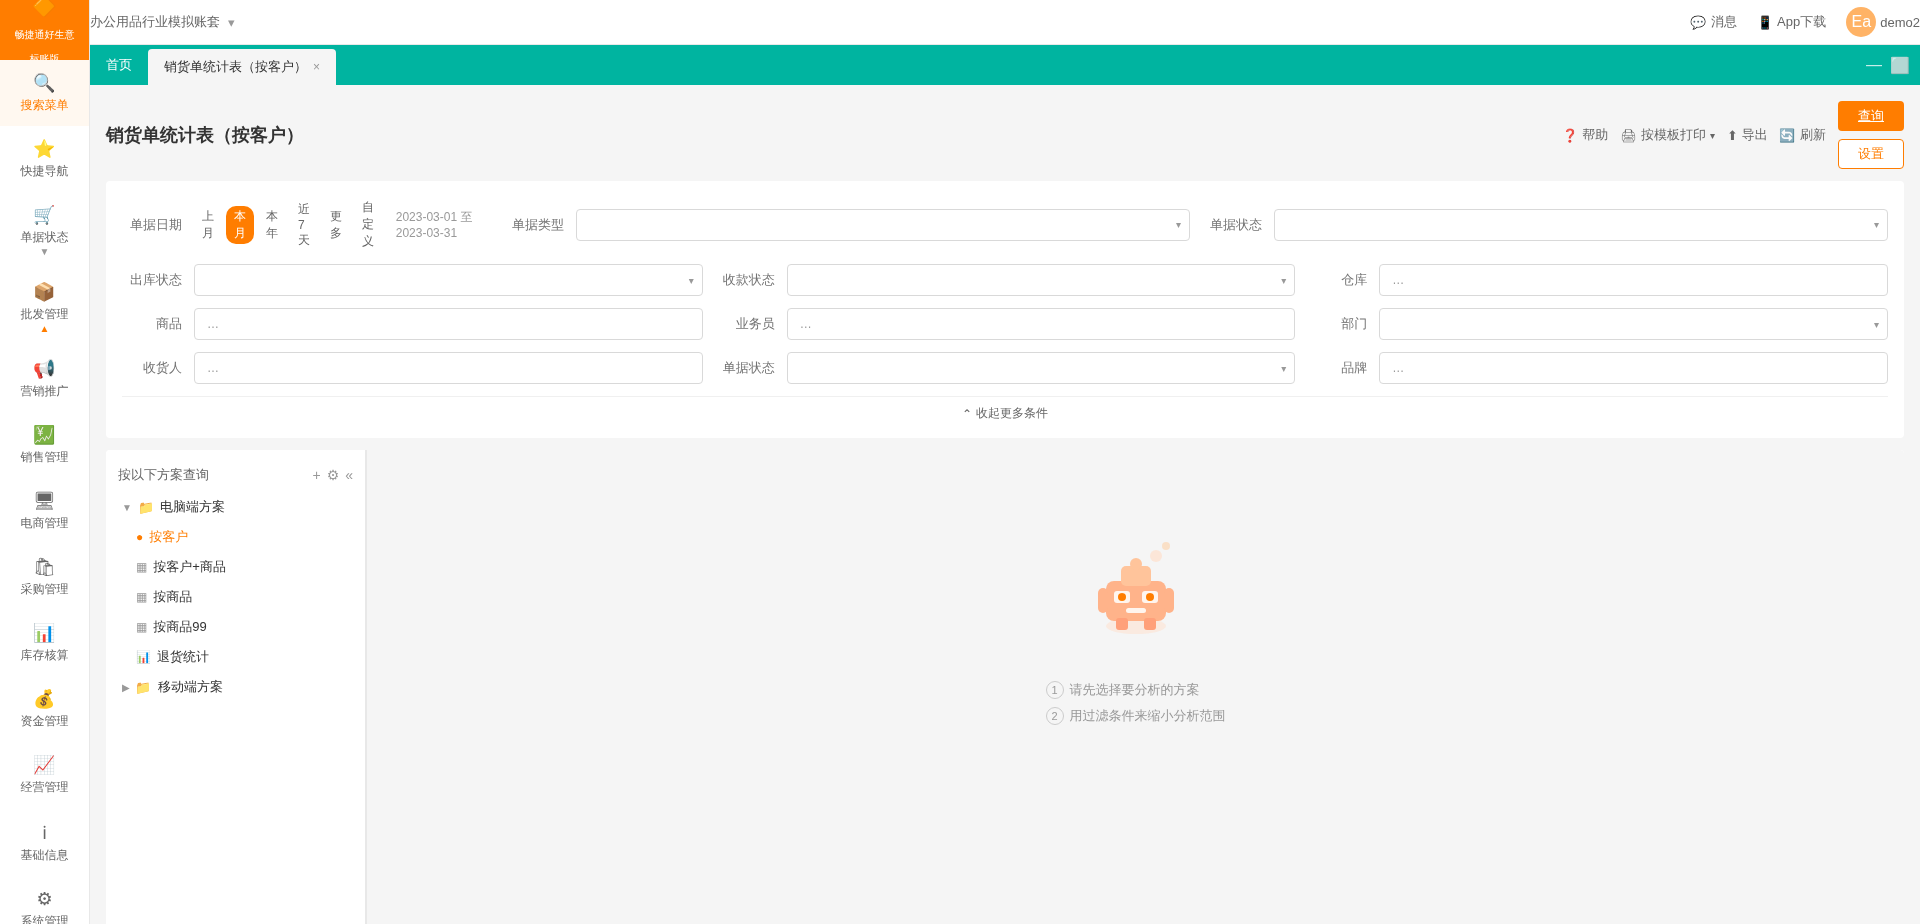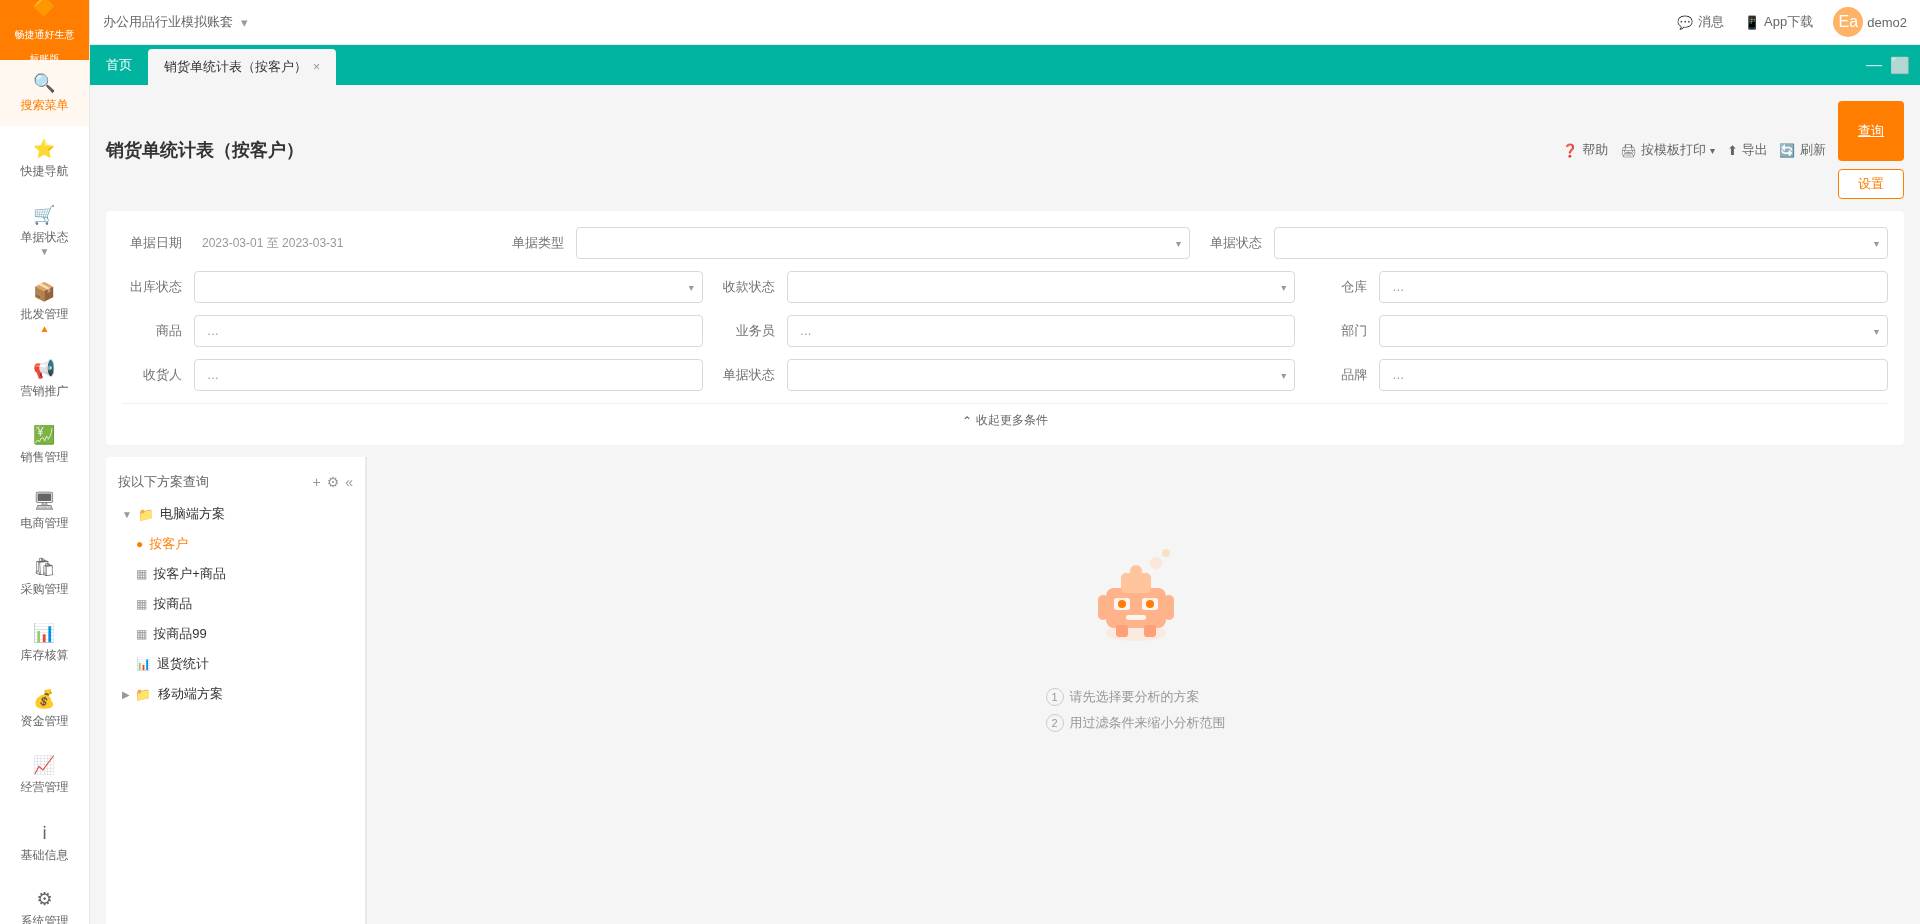--- a/index.html
+++ b/index.html
@@ -11,21 +11,21 @@
     .logo-icon { font-size: 20px; }
     .logo-text { font-size: 10px; margin-top: 10px; }
     .sidebar-nav-item { width: 90px; padding: 12px 5px; display: flex; flex-direction: column; align-items: center; justify-content: center; cursor: pointer; color: #666; font-size: 12px; border-bottom: none; }
     .sidebar-nav-item .nav-icon { font-size: 18px; margin-bottom: 3px; }
     .sidebar-search { background: #fff8f0; color: #ff7d00; font-size: 12px; }
 
     
     .main { flex: 1; display: flex; flex-direction: column; height: 924px; overflow: hidden; }
 
     
-    .top-header { height: 45px; background: #fff; border-bottom: 1px solid #e8e8e8; display: flex; align-items: center; justify-content: space-between; padding: 0 13px; }
+    .top-header { height: 45px; background: #fff; border-bottom: 1px solid #e8e8e8; display: flex; align-items: center; justify-content: space-between; padding: 0 0; }
     .header-left { display: flex; align-items: center; gap: 8px; color: #666; font-size: 13px; }
     .header-right { display: flex; align-items: center; gap: 20px; color: #666; font-size: 13px; }
     .header-right-item { display: flex; align-items: center; gap: 4px; cursor: pointer; }
     .avatar { width: 30px; height: 30px; border-radius: 50%; background: #ffb366; display: flex; align-items: center; justify-content: center; color: #fff; font-size: 16px; overflow: hidden; }
 
     
     .tab-bar { height: 40px; background: #00b4a0; display: flex; align-items: center; padding: 0 0; }
     .tab-item { height: 40px; padding: 0 16px; display: flex; align-items: center; gap: 6px; cursor: pointer; font-size: 13px; color: rgba(255,255,255,0.8); }
     .tab-item.active { background: #f5f5f5; color: #333; border-radius: 4px 4px 0 0; margin-top: 4px; height: 36px; }
     .tab-home { color: #fff; }
@@ -35,21 +35,21 @@
 
     
     .content { flex: 1; overflow-y: auto; background: #f5f5f5; }
     .page-container { padding: 16px; }
 
     
     .page-title-bar { display: flex; align-items: center; justify-content: space-between; margin-bottom: 12px; }
     .page-title { font-size: 18px; font-weight: bold; color: #333; }
     .page-actions { display: flex; align-items: center; gap: 12px; }
     .action-btn { display: flex; align-items: center; gap: 4px; color: #666; cursor: pointer; font-size: 13px; }
-    .action-btn-primary { background: #ff7d00; color: #fff; border: none; padding: 21px 20px; border-radius: 4px; cursor: pointer; font-size: 13px; text-decoration: underline; }
+    .action-btn-primary { background: #ff7d00; color: #fff; border: none; padding: 6px 20px; border-radius: 4px; cursor: pointer; font-size: 13px; text-decoration: underline; }
     .action-btn-secondary { background: #fff; color: #ff7d00; border: 1px solid #ff7d00; padding: 5px 16px; border-radius: 4px; cursor: pointer; font-size: 13px; }
 
     
     .filter-panel { background: #fff; border-radius: 4px; padding: 16px; margin-bottom: 12px; }
     .filter-row { display: flex; align-items: center; gap: 12px; margin-bottom: 12px; }
     .filter-row:last-child { margin-bottom: 0; }
     .filter-label { color: #737373; font-size: 13px; width: 60px; text-align: right; flex-shrink: 0; }
     .filter-date-group { display: flex; align-items: center; gap: 4px; flex: 1; }
     .date-shortcuts { display: flex; align-items: center; gap: 4px; }
     .date-shortcut { padding: 2px 8px; border-radius: 3px; cursor: pointer; font-size: 12px; color: #666; }
@@ -226,20 +226,28 @@
             <button class="action-btn-secondary">设置</button>
           </div>
         </div>
       </div>
 
       <div class="filter-panel">
 
         <div class="filter-row">
           <span class="filter-label">单据日期</span>
           <div class="filter-date-group">
+            <div class="date-shortcuts">
+              <span class="date-shortcut">上月</span>
+              <span class="date-shortcut active">本月</span>
+              <span class="date-shortcut">本年</span>
+              <span class="date-shortcut">近7天</span>
+              <span class="date-shortcut">更多</span>
+              <span class="date-shortcut">自定义</span>
+            </div>
             <span class="date-range">2023-03-01 至 2023-03-31</span>
           </div>
           <span class="filter-label">单据类型</span>
           <div class="filter-select" style="flex:2;">
             <span></span>
             <span class="arrow">▾</span>
           </div>
           <span class="filter-label">单据状态</span>
           <div class="filter-select" style="flex:2;">
             <span></span>

